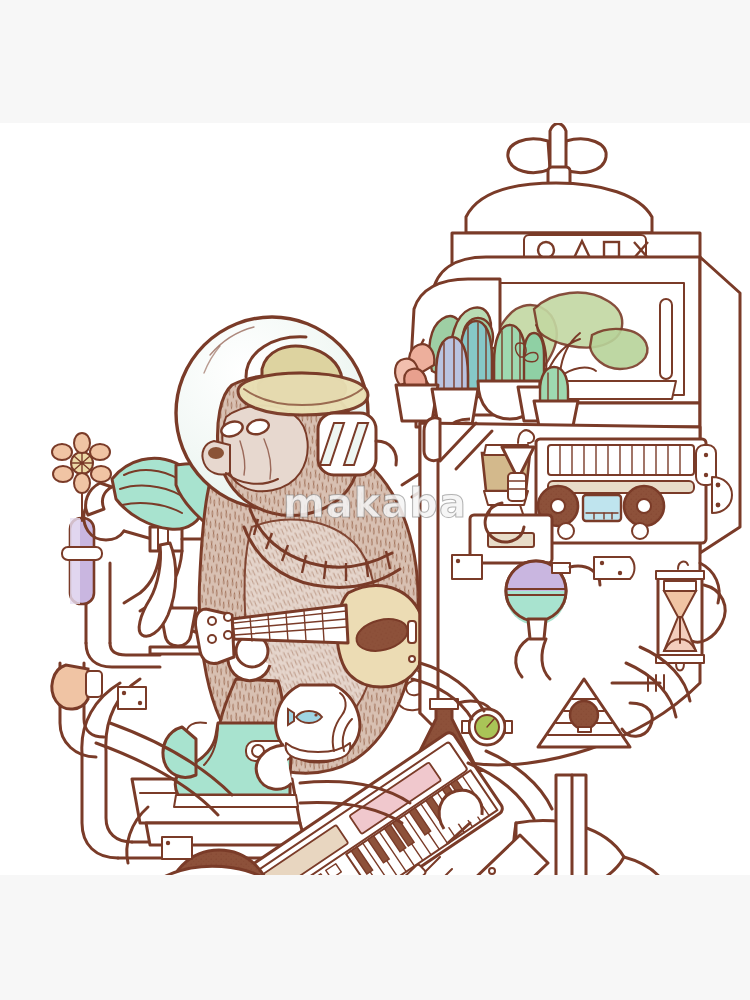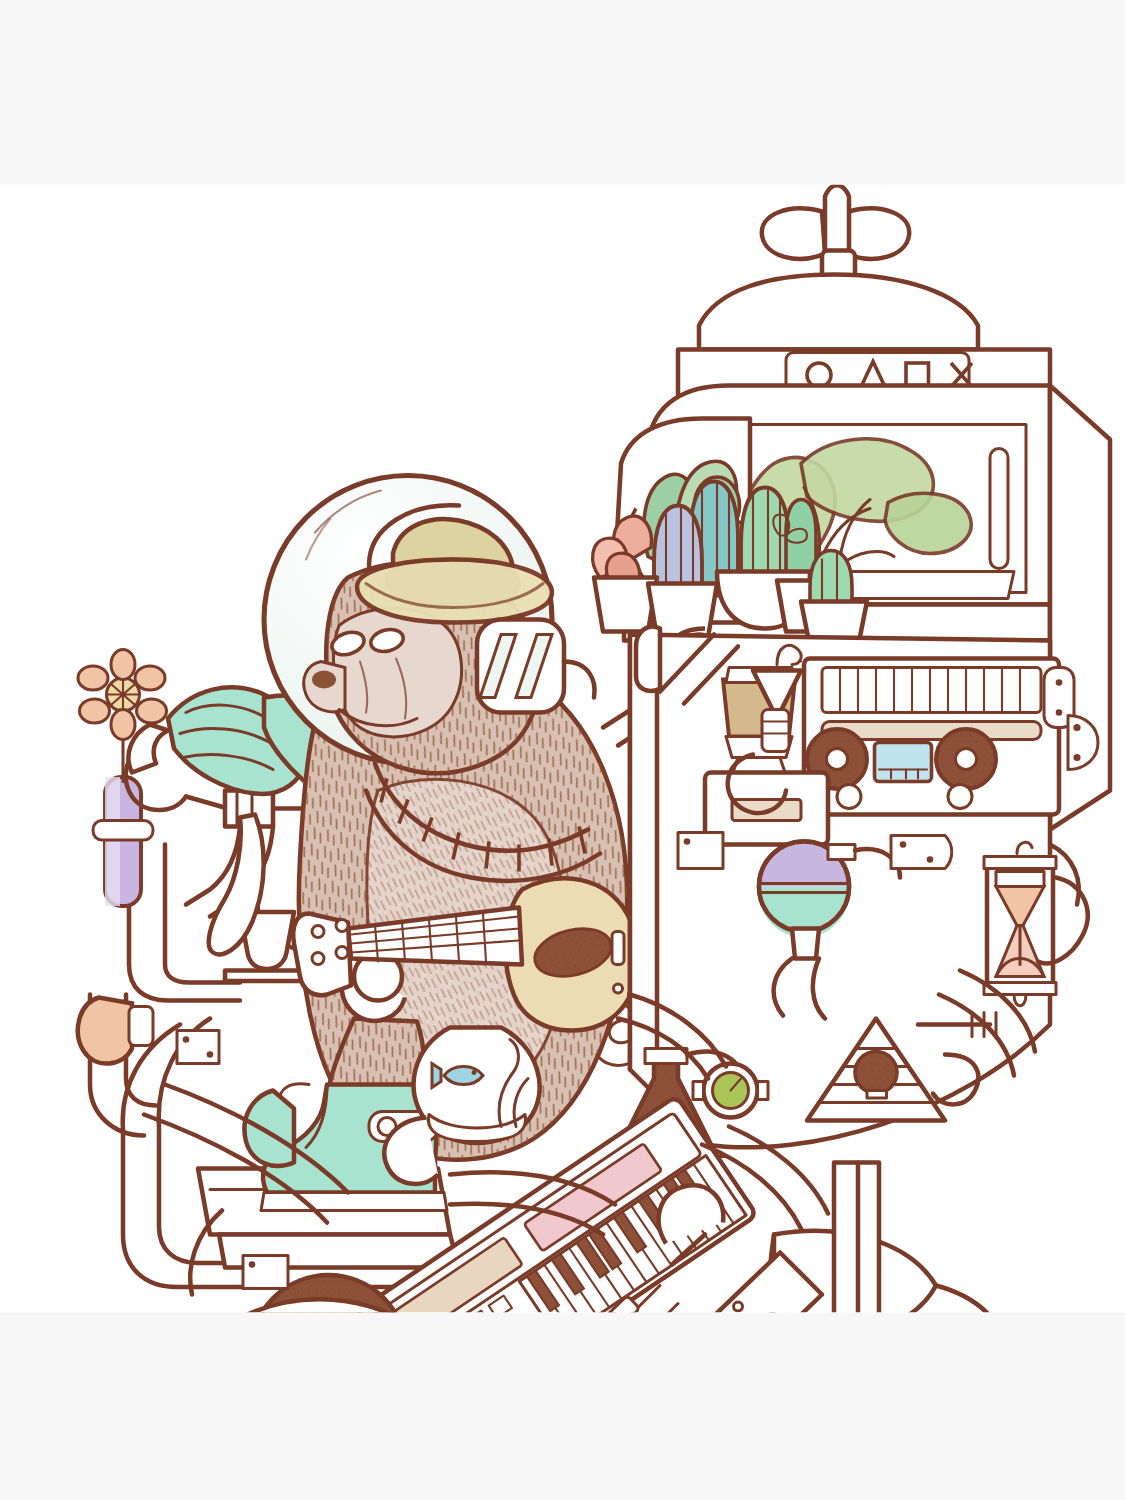--- a/index.html
+++ b/index.html
@@ -624,15 +624,18 @@
         <path class="fw2" d="M310 806 L342 806 L342 828 L310 828 Z"></path>
         <circle cx="316" cy="812" r="2.2" fill="#7a3b28"></circle>
         <path class="fw2" d="M452 432 L482 432 L482 456 L452 456 Z"></path>
         <circle cx="458" cy="438" r="2.2" fill="#7a3b28"></circle>
         <path class="fw2" d="M594 434 L630 434 C636 440 636 450 630 456 L594 456 Z"></path>
         <circle cx="602" cy="440" r="2.2" fill="#7a3b28"></circle>
         <circle cx="620" cy="450" r="2.2" fill="#7a3b28"></circle>
       </g>
     </svg>
 
+    <div id="watermark">
+      <span>makaba</span>
+    </div>
 
   </div>
 </div>
 
 </body></html>

